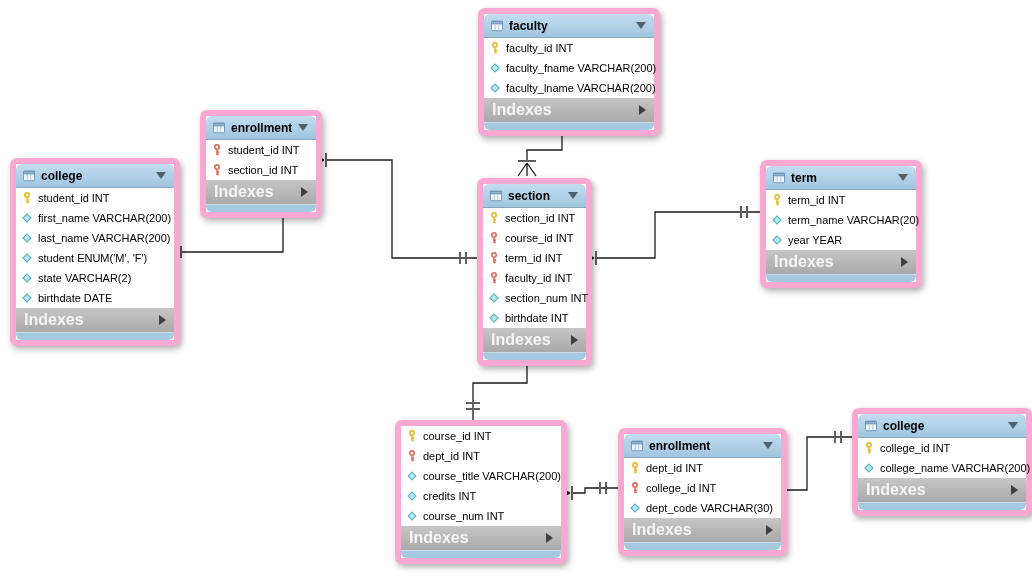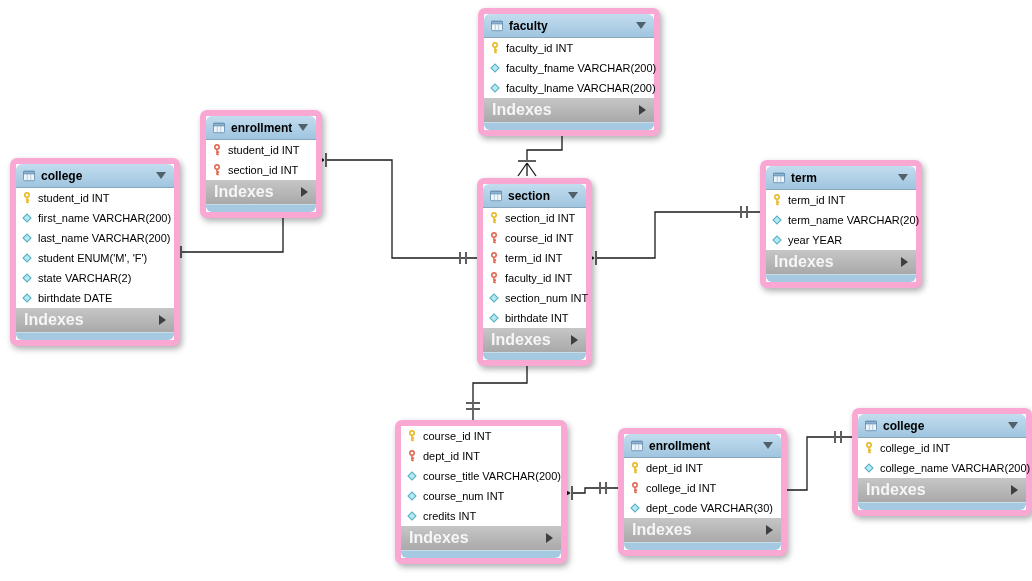--- a/index.html
+++ b/index.html
@@ -316,28 +316,28 @@
       <div class="row">
           <svg class="ci">
             <use href="#ic-diamond"></use>
           </svg>
           <span>course_title VARCHAR(200)</span>
         </div>
       <div class="row">
           <svg class="ci">
             <use href="#ic-diamond"></use>
           </svg>
+          <span>credits INT</span>
+        </div>
+      <div class="row">
+          <svg class="ci">
+            <use href="#ic-diamond"></use>
+          </svg>
           <span>course_num INT</span>
         </div>
-      <div class="row">
-          <svg class="ci">
-            <use href="#ic-diamond"></use>
-          </svg>
-          <span>credits INT</span>
-        </div>
     </div>
     <div class="ftr">
       <span>Indexes</span>
       <span class="expand"></span>
     </div>
     <div class="strip"></div>
   </div>
 
   <div class="tbl" style="left:618px;top:428px;width:157px">
     <div class="hdr">

